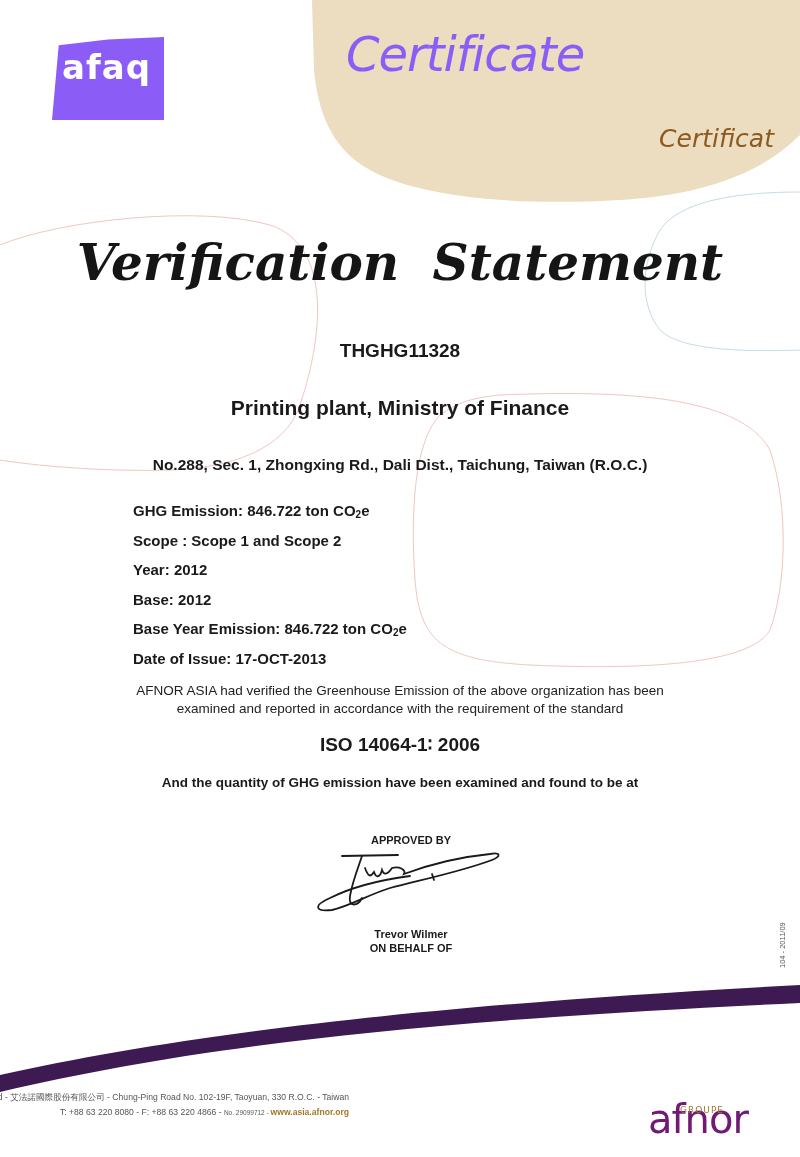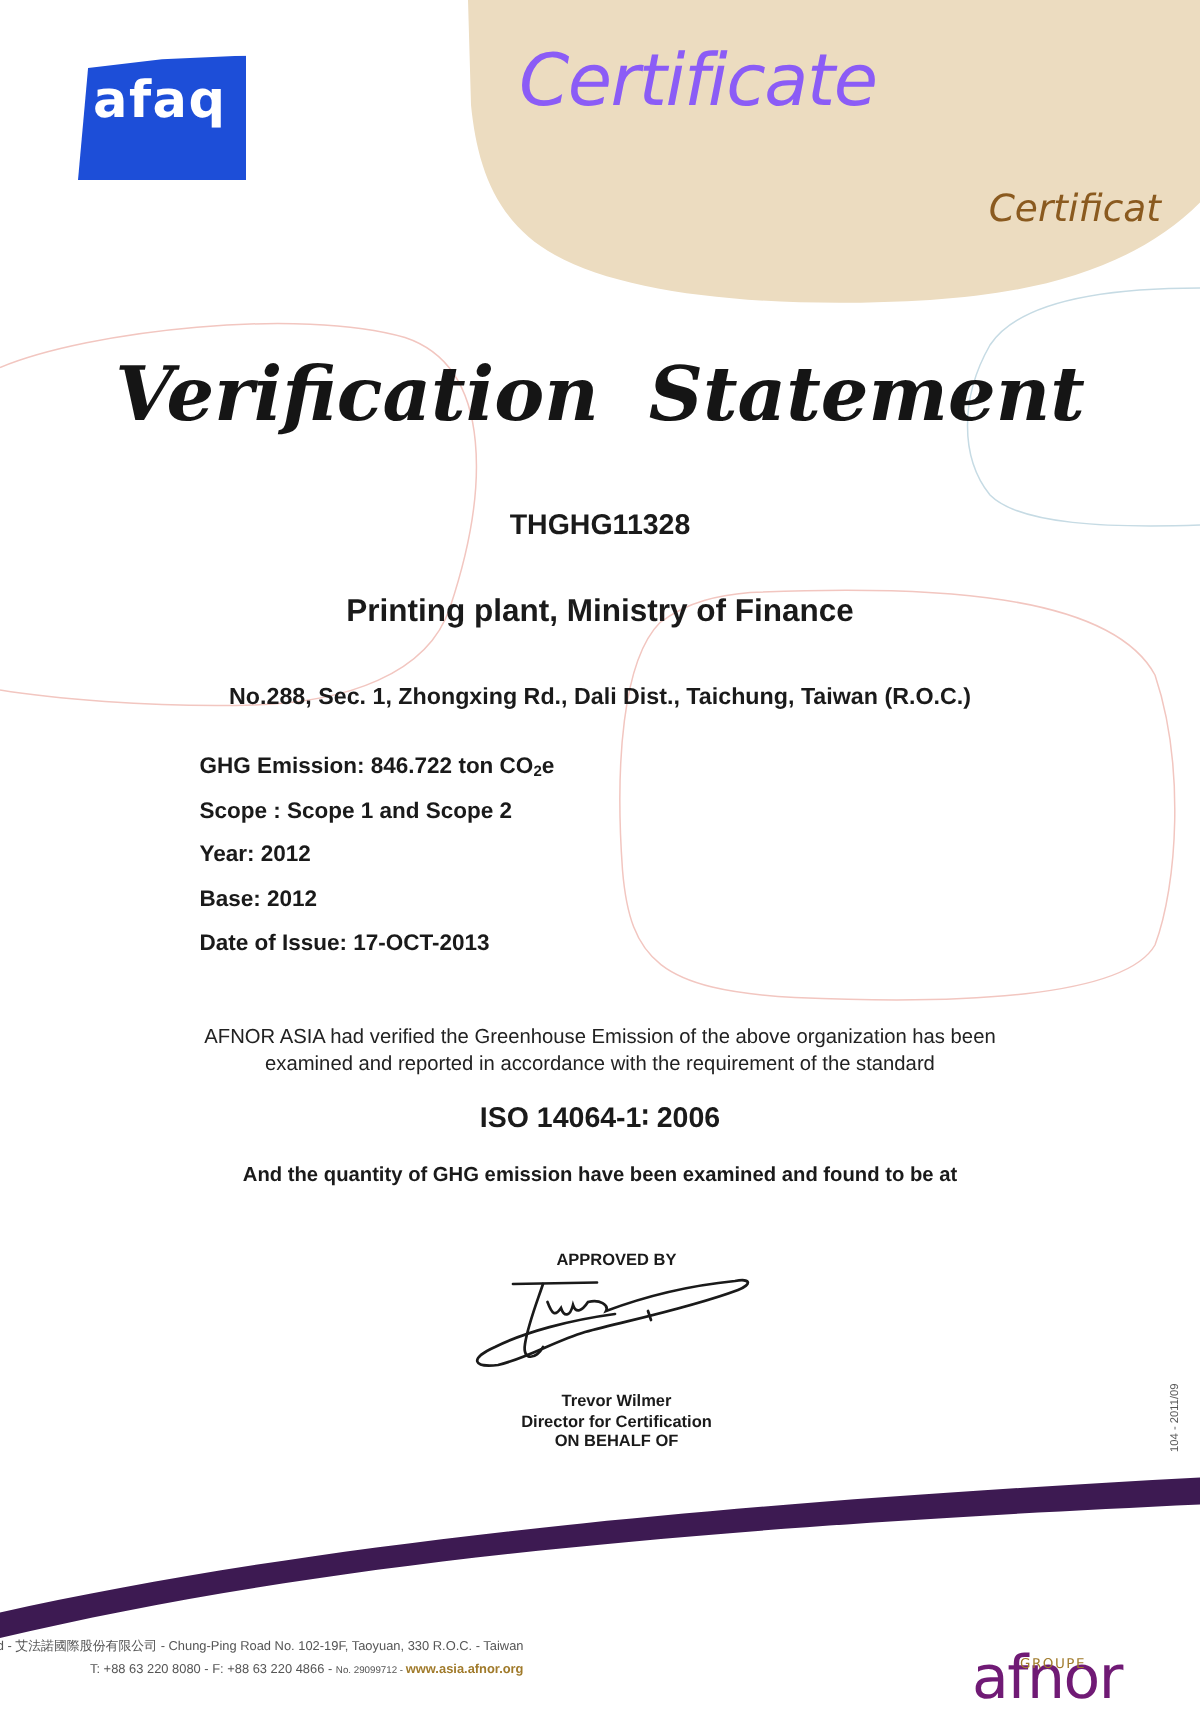--- a/index.html
+++ b/index.html
@@ -3,21 +3,21 @@
   <meta charset="utf-8">
   <style>
     * { margin: 0; padding: 0; box-sizing: border-box; }
     html, body { width: 800px; height: 1157px; overflow: hidden; background: #ffffff; }
     body { position: relative; font-family: "Liberation Sans", sans-serif; color: #1a1a1a; }
 
     .bg-svg { position: absolute; left: 0; top: 0; width: 800px; height: 1157px; }
 
     .afaq-logo {
       position: absolute; left: 52px; top: 37px; width: 112px; height: 83px;
-      background: #1d4ed8;
+      background: #8b5cf6;
       clip-path: polygon(6% 10%, 50% 3%, 100% 0%, 100% 100%, 0% 100%);
     }
     .afaq-logo span {
       position: absolute; left: 10px; top: 10px;
       color: #ffffff; font-family: "DejaVu Sans", sans-serif; font-weight: bold;
       font-size: 34px; letter-spacing: 1px;
     }
 
     .cert-title {
       position: absolute; left: 346px; top: 26px;
@@ -141,20 +141,24 @@
   </div>
   <div class="row">
     <span>Year:</span>
     <span>2012</span>
   </div>
   <div class="row">
     <span>Base:</span>
     <span>2012</span>
   </div>
   <div class="row">
+    <span>Base Year Emission:</span>
+    <span>846.722 ton CO</span><sub>2</sub><span>e</span>
+  </div>
+  <div class="row">
     <span>Date of Issue:</span>
     <span>17-OCT-2013</span>
   </div>
 </div>
 
 <div class="verify-text">
   <div>AFNOR ASIA had verified the Greenhouse Emission of the above organization has been</div>
   <div>examined and reported in accordance with the requirement of the standard</div>
 </div>
 
@@ -170,21 +174,20 @@
   <g fill="none" stroke="#1a1a1a" stroke-width="1.8" stroke-linecap="round">
     <path d="M32,8 L88,7"></path>
     <path d="M52,8 C48,20 42,35 40,48 C38,60 48,58 52,50"></path>
     <path d="M55,20 C58,28 60,30 64,24 C66,30 70,30 72,22 C74,28 78,26 82,20 C90,18 96,22 94,26 C110,20 140,10 180,6 C190,4 192,8 182,12 C150,24 110,32 80,40 C60,46 40,58 22,62 C6,64 2,58 20,50 C40,40 70,32 100,28"></path>
     <path d="M122,26 L124,32"></path>
   </g>
 </svg>
 
 <div class="signer">
   <div>Trevor Wilmer</div>
-  <div>Director for Certification</div>
   <div>ON BEHALF OF</div>
 </div>
 
 <div class="form-code">104 - 2011/09</div>
 
 <div class="footer-line1">AFNOR Asia Ltd - 艾法諾國際股份有限公司 - Chung-Ping Road No. 102-19F, Taoyuan, 330 R.O.C. - Taiwan</div>
 <div class="footer-line2">
   <span>T: +88 63 220 8080 - F: +88 63 220 4866 - </span><span class="small">No. 29099712 - </span><span class="web">www.asia.afnor.org</span>
 </div>
 

